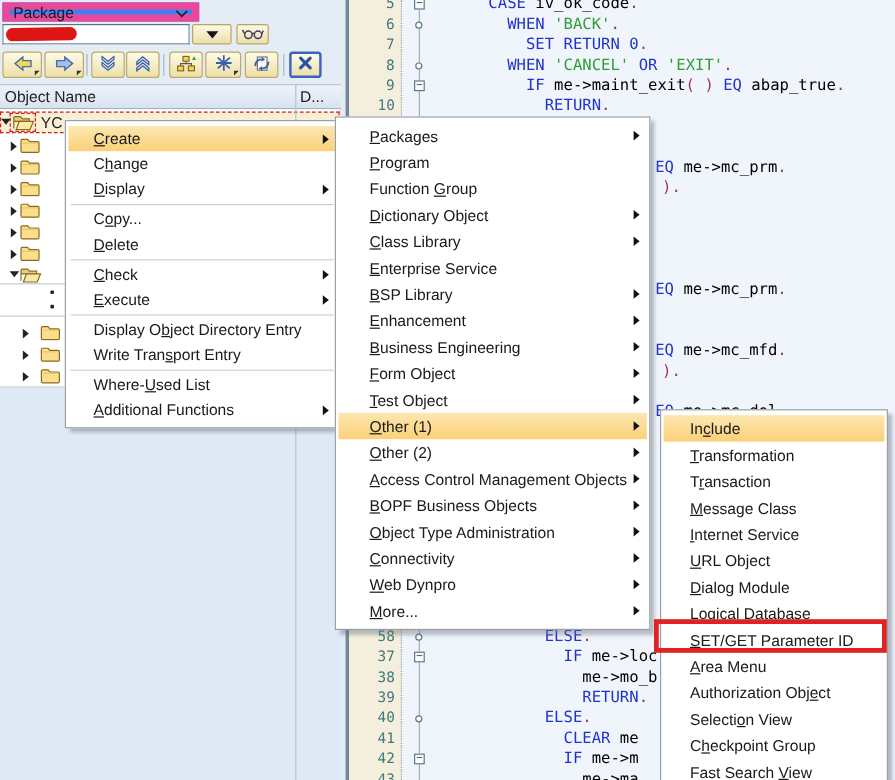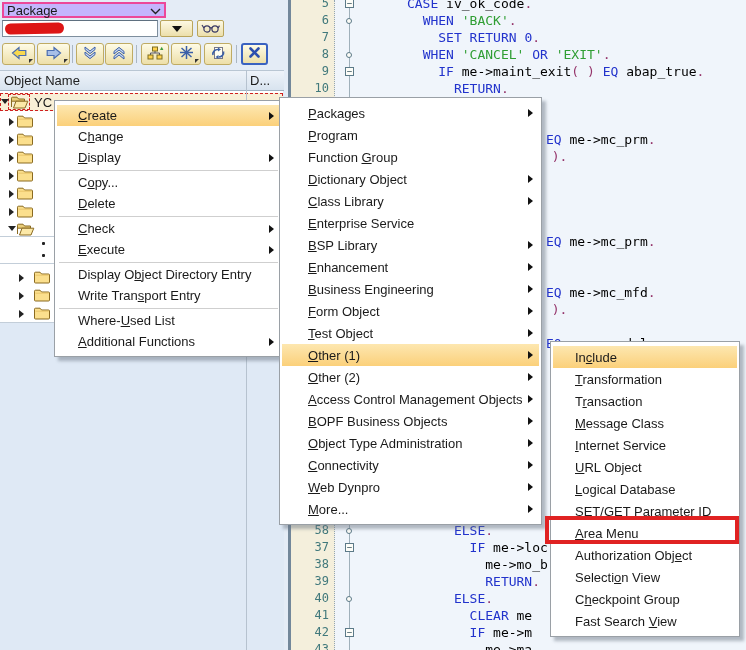--- a/index.html
+++ b/index.html
@@ -1,22 +1,22 @@
 <!DOCTYPE html>
 <html><head>
 <meta charset="utf-8">
 <style>
   * { margin:0; padding:0; box-sizing:border-box; }
   html,body { width:746px; height:650px; overflow:hidden; }
   body { font-family:"Liberation Sans", sans-serif; font-size:13px; color:#1a1a1a; }
   #stage { position:relative; width:746px; height:650px; background:#e4ecf6; overflow:hidden; }
 
   
-  .select-box { position:absolute; left:2px; top:2px; width:164px; height:16px; background:#c4b5fd;
-    border:2px solid #ec4899; display:flex; align-items:center; padding:0 3px; }
+  .select-box { position:absolute; left:2px; top:2px; width:164px; height:16px; background:#3b82f6;
+    border:6px solid #ec4899; display:flex; align-items:center; padding:0 3px; }
   .select-box .chev { margin-left:auto; }
   .obj-input { position:absolute; left:2px; top:20px; width:156px; height:17px; background:#fff;
     border:1px solid #7e8e9d; border-top-color:#5f7080; }
   .redaction { position:absolute; left:5px; top:23px; width:59px; height:11px; background:#dd1515;
     border-radius:6px; transform:rotate(-1deg); }
   .mini-btn { position:absolute; top:20px; height:17px; background:linear-gradient(#fdf9e3,#ecdfab);
     border:1px solid #b9a55c; border-radius:2px; display:flex; align-items:center; justify-content:center; }
   .dd-tri { width:0; height:0; border-left:5px solid transparent; border-right:5px solid transparent; border-top:6px solid #111; }
 
   
@@ -508,20 +508,23 @@
       <div class="menu-item" style="height: 22px;">
         <span class="mi-label" style="padding-left: 22px;"><u>M</u>essage Class</span>
       </div>
       <div class="menu-item" style="height: 22px;">
         <span class="mi-label" style="padding-left: 22px;"><u>I</u>nternet Service</span>
       </div>
       <div class="menu-item" style="height: 22px;">
         <span class="mi-label" style="padding-left: 22px;"><u>U</u>RL Object</span>
       </div>
       <div class="menu-item" style="height: 22px;">
+        <span class="mi-label" style="padding-left: 22px;"><u>D</u>ialog Module</span>
+      </div>
+      <div class="menu-item" style="height: 22px;">
         <span class="mi-label" style="padding-left: 22px;"><u>L</u>ogical Database</span>
       </div>
       <div class="menu-item" style="height: 22px;">
         <span class="mi-label" style="padding-left: 22px;"><u>S</u>ET/GET Parameter ID</span>
       </div>
       <div class="menu-item" style="height: 22px;">
         <span class="mi-label" style="padding-left: 22px;"><u>A</u>rea Menu</span>
       </div>
       <div class="menu-item" style="height: 22px;">
         <span class="mi-label" style="padding-left: 22px;">Authorization Obj<u>e</u>ct</span>

